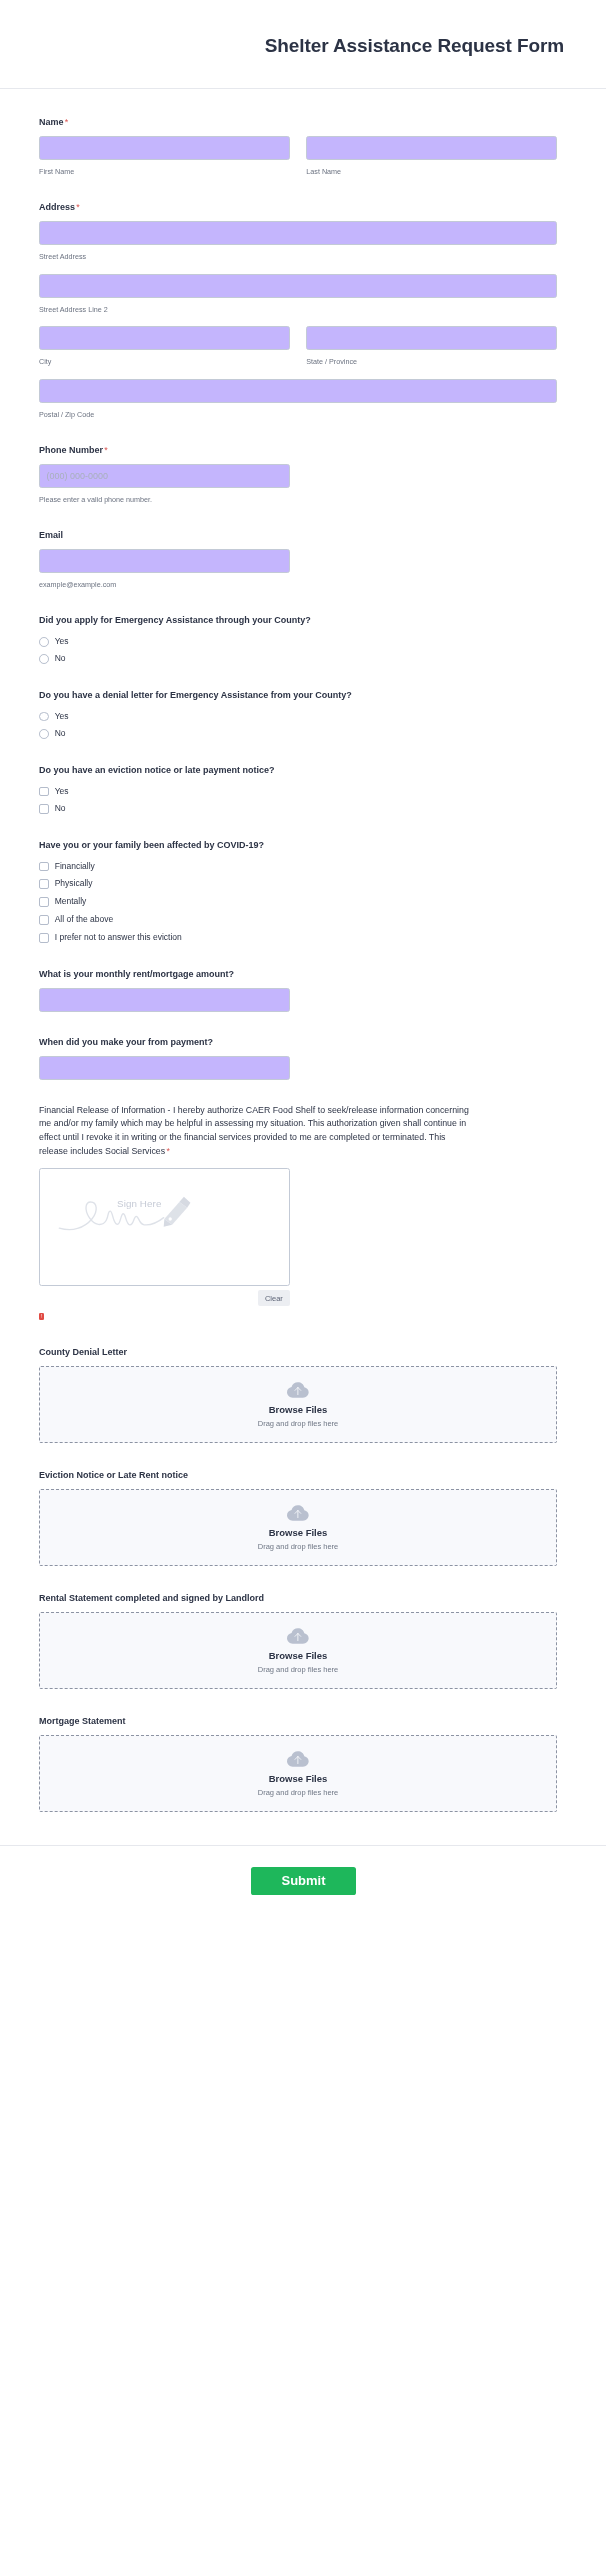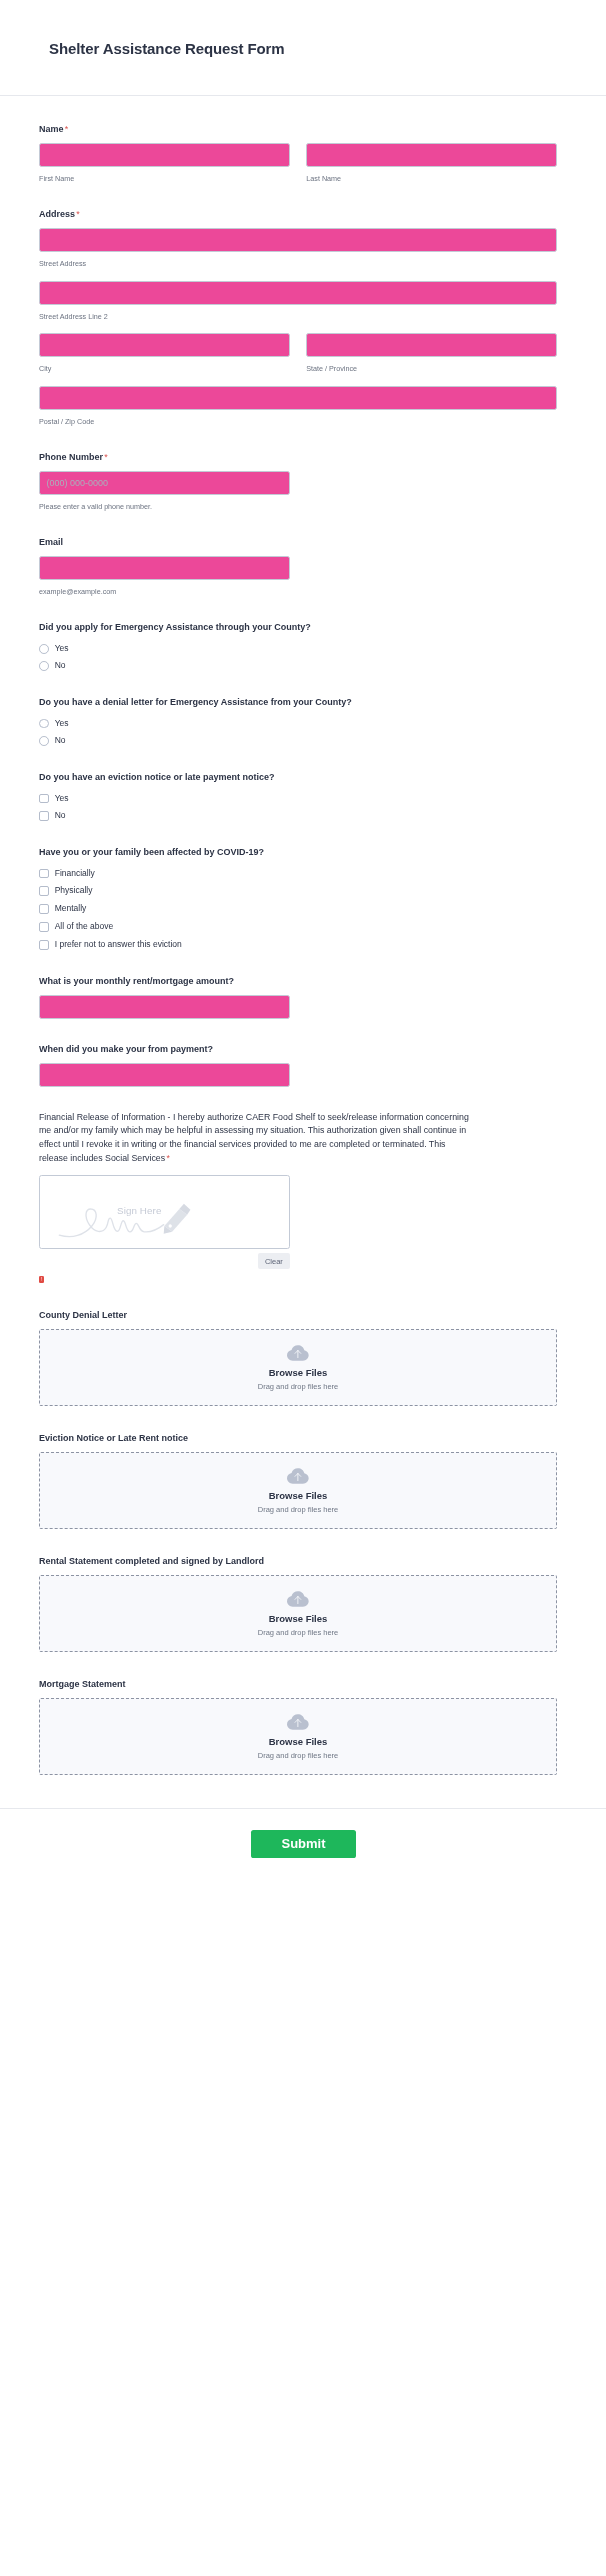--- a/index.html
+++ b/index.html
@@ -13,26 +13,27 @@
   }
 
   .form-shell { width: 607px; background: #fff; }
 
   
   .form-header {
     padding: 30px 39px 26px 39px;
     border-bottom: 0.7px solid #e6e8ed;
   }
   .form-title {
-    margin: 10px;
-    font-size: 15px;
+    margin: 4px;
+    font-size: 19px;
     line-height: 1.25;
     font-weight: bold;
     color: #2c3345;
     letter-spacing: -0.1px;
+    text-align: right;
   }
 
   
   .form-body { padding: 27px 39px 6.5px 39px; }
 
   .field-block { margin-bottom: 24px; }
 
   .field-label {
     font-size: 9px;
     font-weight: bold;
@@ -56,21 +57,21 @@
     margin-top: 7px;
     display: block;
     line-height: 1.4;
   }
 
   .txt {
     display: block;
     height: 24px;
     border: 0.7px solid #c3cad6;
     border-radius: 2.6px;
-    background: #ec4899;
+    background: #c4b5fd;
     font-family: "Liberation Sans", sans-serif;
     font-size: 9px;
     color: #2c3345;
     padding: 3.9px 6.5px;
     outline: none;
     width: 100%;
   }
   .txt::placeholder { color: #a9b0bd; }
 
   .w-half { width: 251px; }
@@ -102,21 +103,21 @@
     border: 0.7px solid #b4bccb;
     border-radius: 2px;
     background: #fff;
     flex: 0 0 auto;
   }
 
   
   .sig-wrap { width: 251px; }
   .sig-pad {
     width: 251px;
-    height: 74px;
+    height: 118px;
     border: 0.7px solid #c3cad6;
     border-radius: 2.6px;
     background: #fff;
     position: relative;
     overflow: hidden;
   }
   .sig-art {
     position: absolute;
     left: 18px; top: 25px;
     width: 137px; height: 46px;

